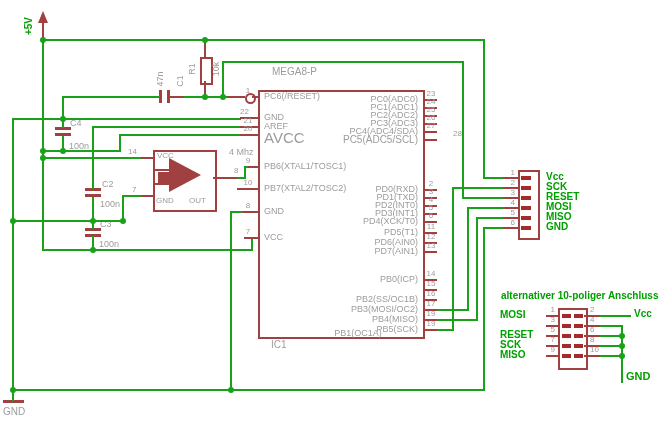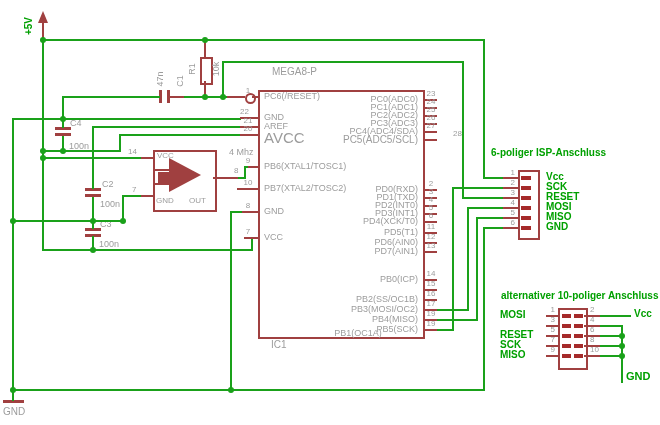--- a/index.html
+++ b/index.html
@@ -60,21 +60,20 @@
   <div class="txt grey" style="left:132px;top:186px;font-size:8px;">7</div>
   <div class="txt grey" style="left:234px;top:167px;font-size:8px;">8</div>
   <div class="txt grey" style="left:220px;top:148px;font-size:9px;margin-left:9px;">4 Mhz</div>
 
   <div class="box" style="left:258px;top:90px;width:163px;height:245px;border:2px solid #a04040;"></div>
   <div class="txt grey" style="left:272px;top:67px;font-size:10px;">MEGA8-P</div>
   <div class="txt grey" style="left:271px;top:340px;font-size:10px;">IC1</div>
 
   <div class="abs" style="left:245px;top:93px;width:7px;height:7px;border:2px solid #a04040;border-radius:50%;background:#fff;"></div>
 
-  <div class="txt green-t" style="left:491px;top:148px;font-size:10px;">6-poliger ISP-Anschluss</div>
   <div class="box" style="left:518px;top:170px;width:18px;height:66px;border:2px solid #a04040;"></div>
 
   <div class="txt green-t" style="left:501px;top:291px;font-size:10px;">alternativer 10-poliger Anschluss</div>
   <div class="box" style="left:558px;top:308px;width:26px;height:58px;border:2px solid #a04040;"></div>
   <div class="txt green-t" style="left:634px;top:309px;font-size:10px;">Vcc</div>
   <div class="txt green-t" style="left:626px;top:371px;font-size:11px;">GND</div>
 
   <div class="pad" style="left:3px;top:400px;width:21px;height:3px;background:#a04040;"></div>
   <div class="txt grey" style="left:3px;top:407px;font-size:10px;">GND</div>
 

